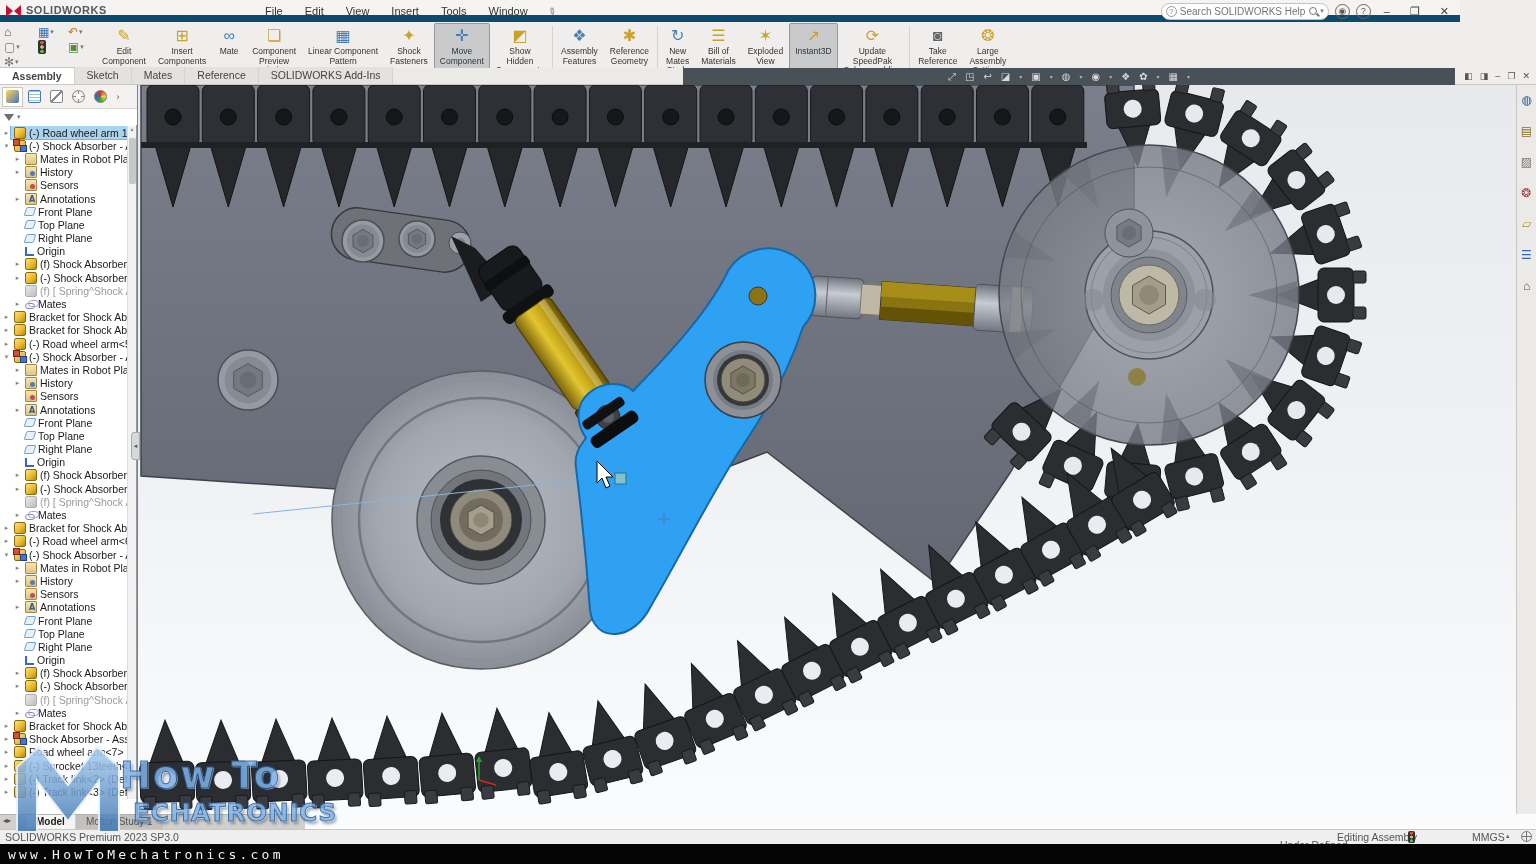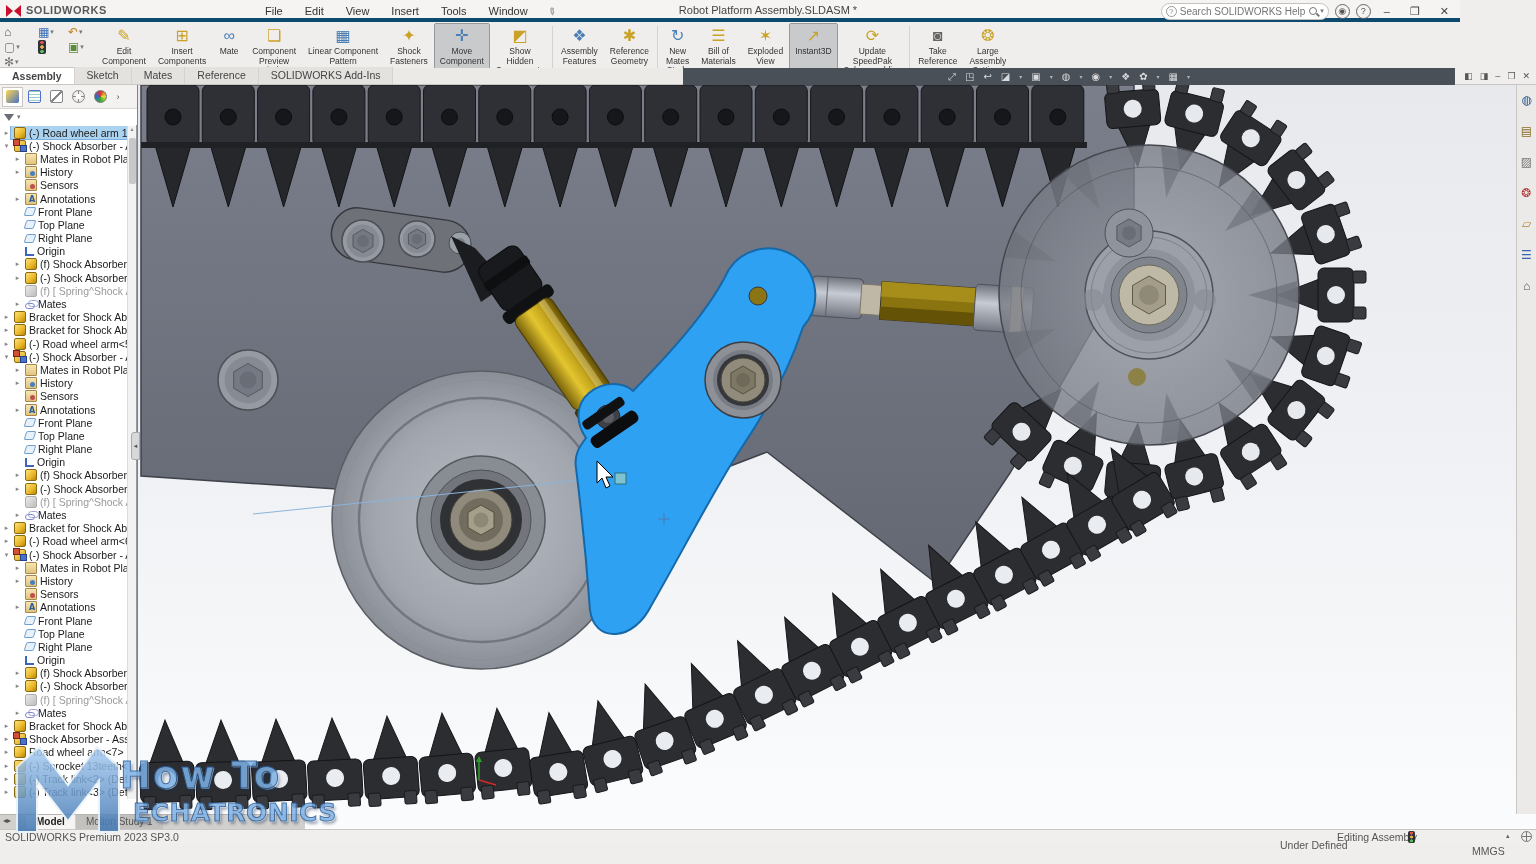--- a/index.html
+++ b/index.html
@@ -1,21 +1,21 @@
 <!DOCTYPE html>
 <html><head>
 <meta charset="utf-8">
 <style>
   *{margin:0;padding:0;box-sizing:border-box;user-select:none}
   html,body{width:1536px;height:864px;overflow:hidden;font-family:"Liberation Sans","DejaVu Sans",sans-serif;background:#f0eeec;cursor:default}
   .ab{position:absolute}
   #app{position:relative;width:1536px;height:864px;background:#f0eeec;overflow:hidden}
 
   
-  #titlebar{left:0;top:0;width:1460px;height:22px;background:#f5f4f2;border-bottom:4px solid #0c4a6e}
+  #titlebar{left:0;top:0;width:1460px;height:22px;background:#f5f4f2;border-bottom:7px solid #0c4a6e}
   .dslogo{left:6px;top:3px;width:16px;height:15px}
   .dslogo::before{content:"";position:absolute;left:0;top:2px;border-left:7px solid #c8102e;border-top:6px solid transparent;border-bottom:6px solid transparent}
   .dslogo::after{content:"";position:absolute;left:8px;top:2px;border-right:7px solid #c8102e;border-top:6px solid transparent;border-bottom:6px solid transparent}
   .swname{left:26px;top:4px;font-size:11px;font-weight:bold;color:#58595b;letter-spacing:.5px}
   #menus{left:255px;top:0;height:22px;display:flex;align-items:center;gap:2px}
   .menu-item{padding:3px 10px;font-size:11px;color:#333}
   .pin{font-size:10px;color:#777;padding:2px 8px;transform:rotate(40deg)}
   #doc-title{left:0;top:4px;width:1536px;text-align:center;font-size:11px;color:#444;pointer-events:none}
   #tb-right{right:4px;top:2px;display:flex;align-items:center;gap:6px}
   #searchbox{display:flex;align-items:center;width:168px;height:17px;border:1px solid #c4c1be;border-radius:9px;background:#fff;padding:0 4px;gap:3px}
@@ -97,41 +97,40 @@
   
   #modeltabs{left:0;top:814px;width:305px;height:15px;background:#d2d0cd;border-top:1px solid #b5b2af;display:flex;align-items:flex-start;gap:1px;padding-left:26px;font-size:10px;z-index:20}
   .mt-arr{position:absolute;left:3px;top:1px;font-size:8px;color:#555}
   .mtab{padding:1px 10px;background:#c3c1be;color:#555;height:14px}
   .mtab.active{background:#f6f5f3;color:#222;font-weight:bold}
   #statusbar{left:0;top:829px;width:1536px;height:15px;background:#f1efed;border-top:1px solid #c9c6c3;font-size:10.5px;color:#555;z-index:20}
   #sb-premium{left:5px;top:1px}
   #sb-under{left:1280px;top:9px}
   #sb-edit{left:1337px;top:1px}
   #sb-traffic{left:1408px;top:1px;width:7px;height:12px;border-radius:2px;background-color:#2f3236;background-image:radial-gradient(circle at 50% 18%,#e05050 1.2px,transparent 1.8px),radial-gradient(circle at 50% 50%,#e0b050 1.2px,transparent 1.8px),radial-gradient(circle at 50% 82%,#58c058 1.2px,transparent 1.8px)}
-  #sb-units{left:1472px;top:15px}
+  #sb-units{left:1472px;top:1px}
   #sb-units-dd{left:1506px;top:2px;font-size:7px;color:#666}
   #sb-globe{left:1521px;top:1px;width:11px;height:11px;border:1px solid #777;border-radius:50%;background-image:linear-gradient(#777 0 0),linear-gradient(#777 0 0);background-size:100% 1px,1px 100%;background-position:center;background-repeat:no-repeat}
   #blackbar{left:0;top:844px;width:1536px;height:20px;background:#050505;z-index:60;display:flex;align-items:center}
   #url{font-family:"DejaVu Sans Mono","Liberation Mono",monospace;font-size:13px;color:#f2f2f2;letter-spacing:3.2px;padding-left:8px}
 
   
   #watermark{left:12px;top:740px;width:300px;height:104px;z-index:50;pointer-events:none}
   .wmtext{position:absolute;font-family:"DejaVu Sans",sans-serif;font-weight:bold;color:#7fb2e6;opacity:.85;-webkit-text-stroke:1px #2a5c96;text-shadow:1px 1px 0 rgba(255,255,255,.6),2px 3px 3px rgba(20,50,90,.5)}
   #wm1{left:108px;top:14px;font-size:37px;letter-spacing:2px}
   #wm2{left:121px;top:58px;font-size:25px;letter-spacing:.5px}
 </style>
 </head>
 <body>
 
 <div id="app">
 
   <div id="titlebar" class="ab">
     <span class="dslogo ab"></span>
     <span class="swname ab">SOLIDWORKS</span>
-    <div id="doc-title" class="ab">Robot Platform Assembly.SLDASM *</div>
     <div id="menus" class="ab">
         <span class="menu-item">File</span>
         <span class="menu-item">Edit</span>
         <span class="menu-item">View</span>
         <span class="menu-item">Insert</span>
         <span class="menu-item">Tools</span>
         <span class="menu-item">Window</span>
         <span class="pin">✎</span>
       </div>
     <div id="tb-right" class="ab">
@@ -1225,20 +1224,23 @@
     </div>
   <div id="statusbar" class="ab">
     <span id="sb-premium" class="ab">SOLIDWORKS Premium 2023 SP3.0</span>
     <span id="sb-under" class="ab">Under Defined</span>
     <span id="sb-edit" class="ab">Editing Assembly</span>
     <span id="sb-traffic" class="ab"></span>
     <span id="sb-units" class="ab">MMGS</span>
     <span id="sb-units-dd" class="ab">▴</span>
     <span id="sb-globe" class="ab"></span>
   </div>
+  <div id="blackbar" class="ab">
+    <span id="url">www.HowToMechatronics.com</span>
+  </div>
 
   <div id="watermark" class="ab">
     <svg width="112" height="96" viewBox="0 0 112 96">
       <defs>
           <linearGradient id="wmg" x1="0" y1="0" x2="0" y2="1">
         <stop offset="0" stop-color="#a9cdf2"></stop>
             <stop offset="1" stop-color="#3d74b0"></stop>
       </linearGradient>
         </defs>
       <path d="M5,92 L5,27 L27,7 L56,45 L85,7 L107,27 L107,92 L87,92 L87,41 L56,81 L25,41 L25,92 Z" fill="url(#wmg)" stroke="#e8f1fa" stroke-width="2" opacity="0.85"></path>

